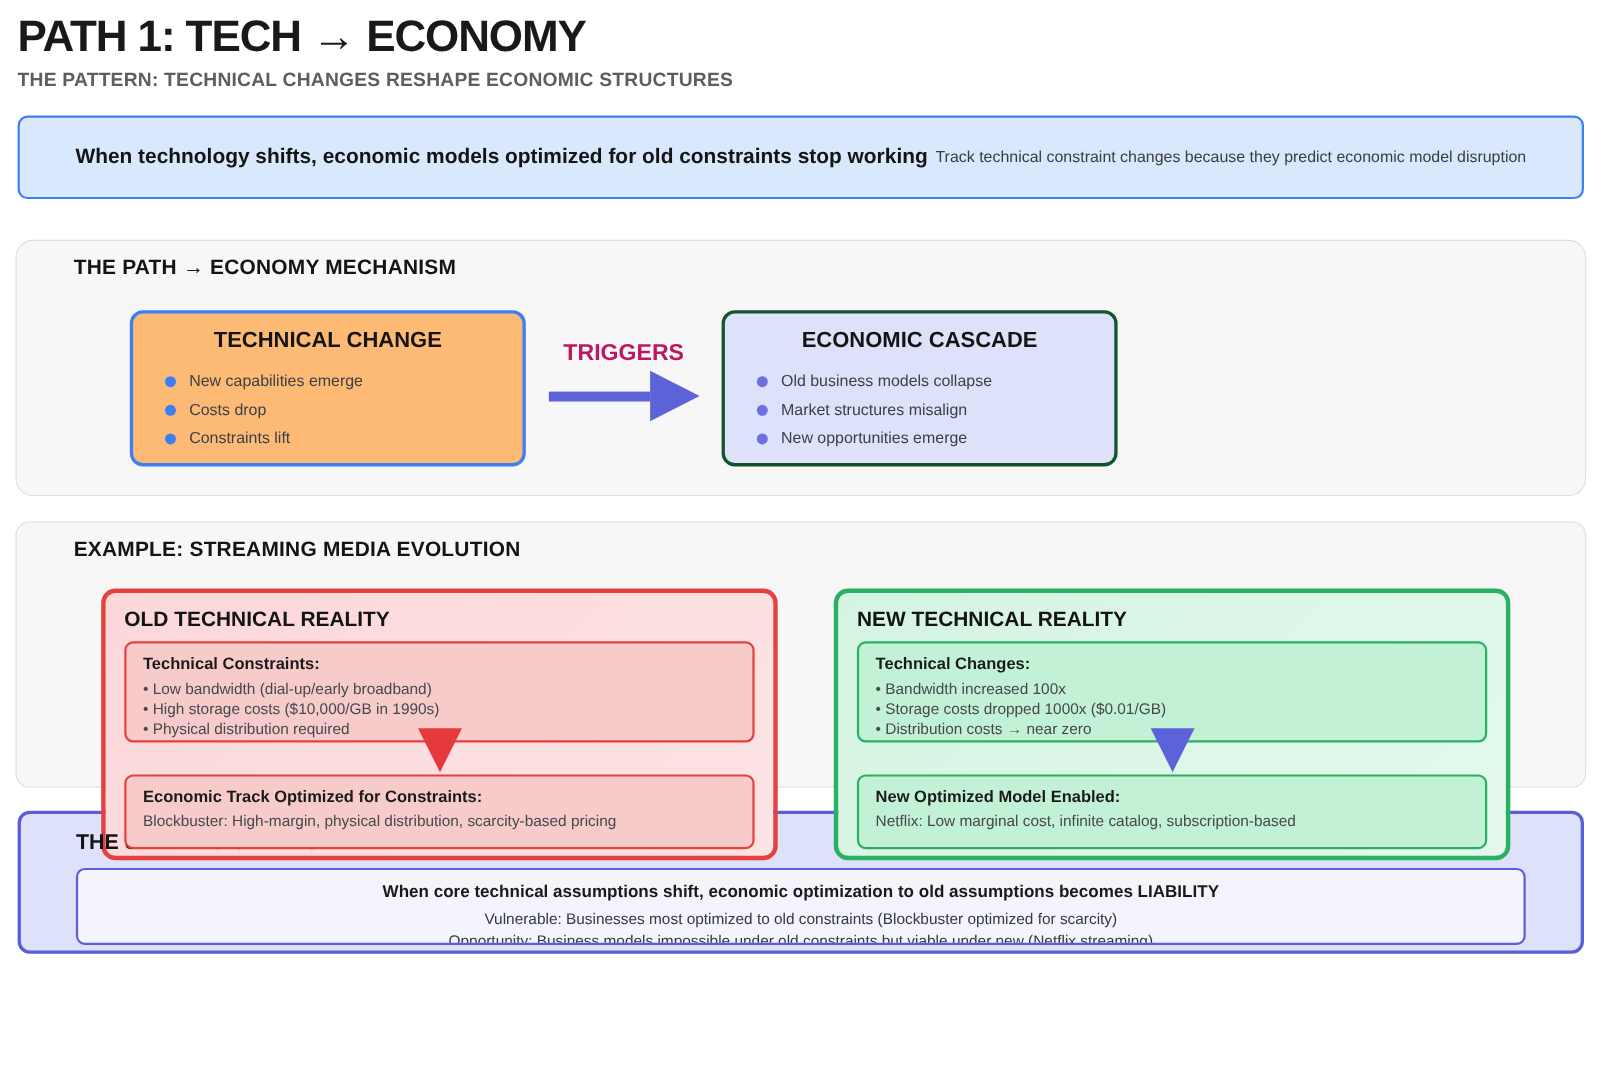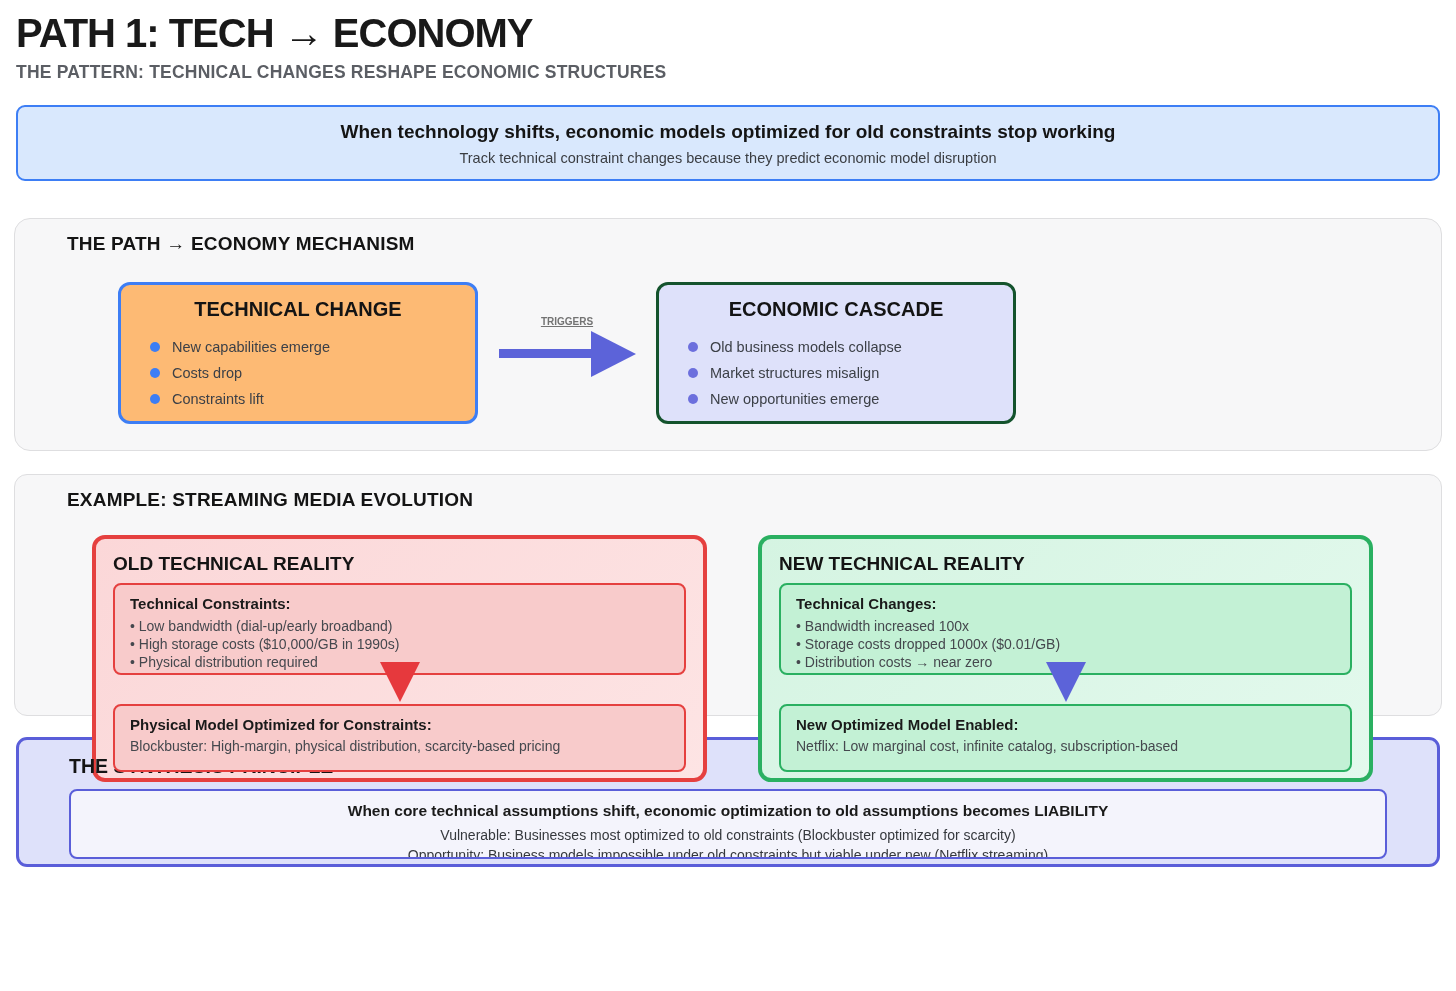--- a/index.html
+++ b/index.html
@@ -7,21 +7,21 @@
               font-family:"Liberation Sans", sans-serif; }
 
   
   .page-head { padding:10px 16px 0 16px; }
   .page-title { font-size:40px; font-weight:bold; letter-spacing:-1px; color:#191919; line-height:46px; }
   .page-subtitle { font-size:17.5px; font-weight:bold; color:#5b5e64; letter-spacing:0.2px; margin-top:6px; }
 
   
   .callout { margin:22px 16px 0 16px; height:76px; background:#d9e8fd;
              border:2.5px solid #3d7ef5; border-radius:9px;
-             display:flex; flex-direction:column; align-items:center; justify-content:center; gap:7px; }
+             display:flex; flex-direction:row; align-items:center; justify-content:center; gap:7px; }
   .callout-headline { font-size:19px; font-weight:bold; color:#141414; }
   .callout-subtext { font-size:14.5px; color:#3a3d42; }
 
   
   .panel { margin:0 14px; background:#f7f7f8; border:1.5px solid #dedee0; border-radius:16px;
            padding:14px 52px 0 52px; }
   .panel-heading { font-size:19px; font-weight:bold; color:#141414; letter-spacing:0.2px; }
 
   
   .mechanism { margin-top:37px; height:233px; }
@@ -31,21 +31,21 @@
   .mech-box.effect { background:#dee1fa; border:3px solid #14532d; }
   .mech-box-title { text-align:center; font-size:20px; font-weight:bold; color:#141414; margin-bottom:13px; }
   .mech-bullets { padding-left:29px; }
   .mech-bullet { display:flex; align-items:center; gap:12px; height:26px; }
   .dot { width:10px; height:10px; border-radius:50%; flex:0 0 auto; }
   .cause .dot { background:#3d7ef5; }
   .effect .dot { background:#6c6fdd; }
   .mech-bullet-text { font-size:14.5px; color:#3c4047; }
 
   .connector { width:178px; display:flex; flex-direction:column; align-items:center; margin-top:-14px; }
-  .connector-label { font-size:10px; font-weight:bold; color:#737373; margin-bottom:4px;text-decoration:underline; }
+  .connector-label { font-size:21px; font-weight:bold; color:#be185d; margin-bottom:4px; }
   .h-arrow { display:flex; align-items:center; }
   .h-arrow .shaft { width:92px; height:9px; background:#5c63d9; }
   .h-arrow .head { width:0; height:0; border-top:23px solid transparent;
                    border-bottom:23px solid transparent; border-left:45px solid #5c63d9; }
 
   
   .example { margin-top:23px; height:242px;border-radius:13px; }
   .example-row { display:flex; gap:51px; margin-top:24px; margin-left:25px; }
   .reality-box { width:615px; height:247px; border-radius:13px; padding:14px 17px 0 17px; }
   .reality-box.old { background:linear-gradient(135deg,#fbd7d8 0%, #fde4e4 100%); border:4px solid #e5403f; }
@@ -150,21 +150,21 @@
       <div class="sub-box upper">
         <div class="sub-box-title">Technical Constraints:</div>
         <div class="tick-line">Low bandwidth (dial-up/early broadband)</div>
         <div class="tick-line">High storage costs ($10,000/GB in 1990s)</div>
         <div class="tick-line">Physical distribution required</div>
       </div>
       <div class="v-gap">
         <div class="v-arrow red"></div>
       </div>
       <div class="sub-box lower">
-        <div class="sub-box-title">Physical Model Optimized for Constraints:</div>
+        <div class="sub-box-title">Economic Track Optimized for Constraints:</div>
         <div class="sub-box-text">Blockbuster: High-margin, physical distribution, scarcity-based pricing</div>
       </div>
     </div>
 
     <div class="reality-box new">
       <div class="reality-title">NEW TECHNICAL REALITY</div>
       <div class="sub-box upper">
         <div class="sub-box-title">Technical Changes:</div>
         <div class="tick-line">Bandwidth increased 100x</div>
         <div class="tick-line">Storage costs dropped 1000x ($0.01/GB)</div>

